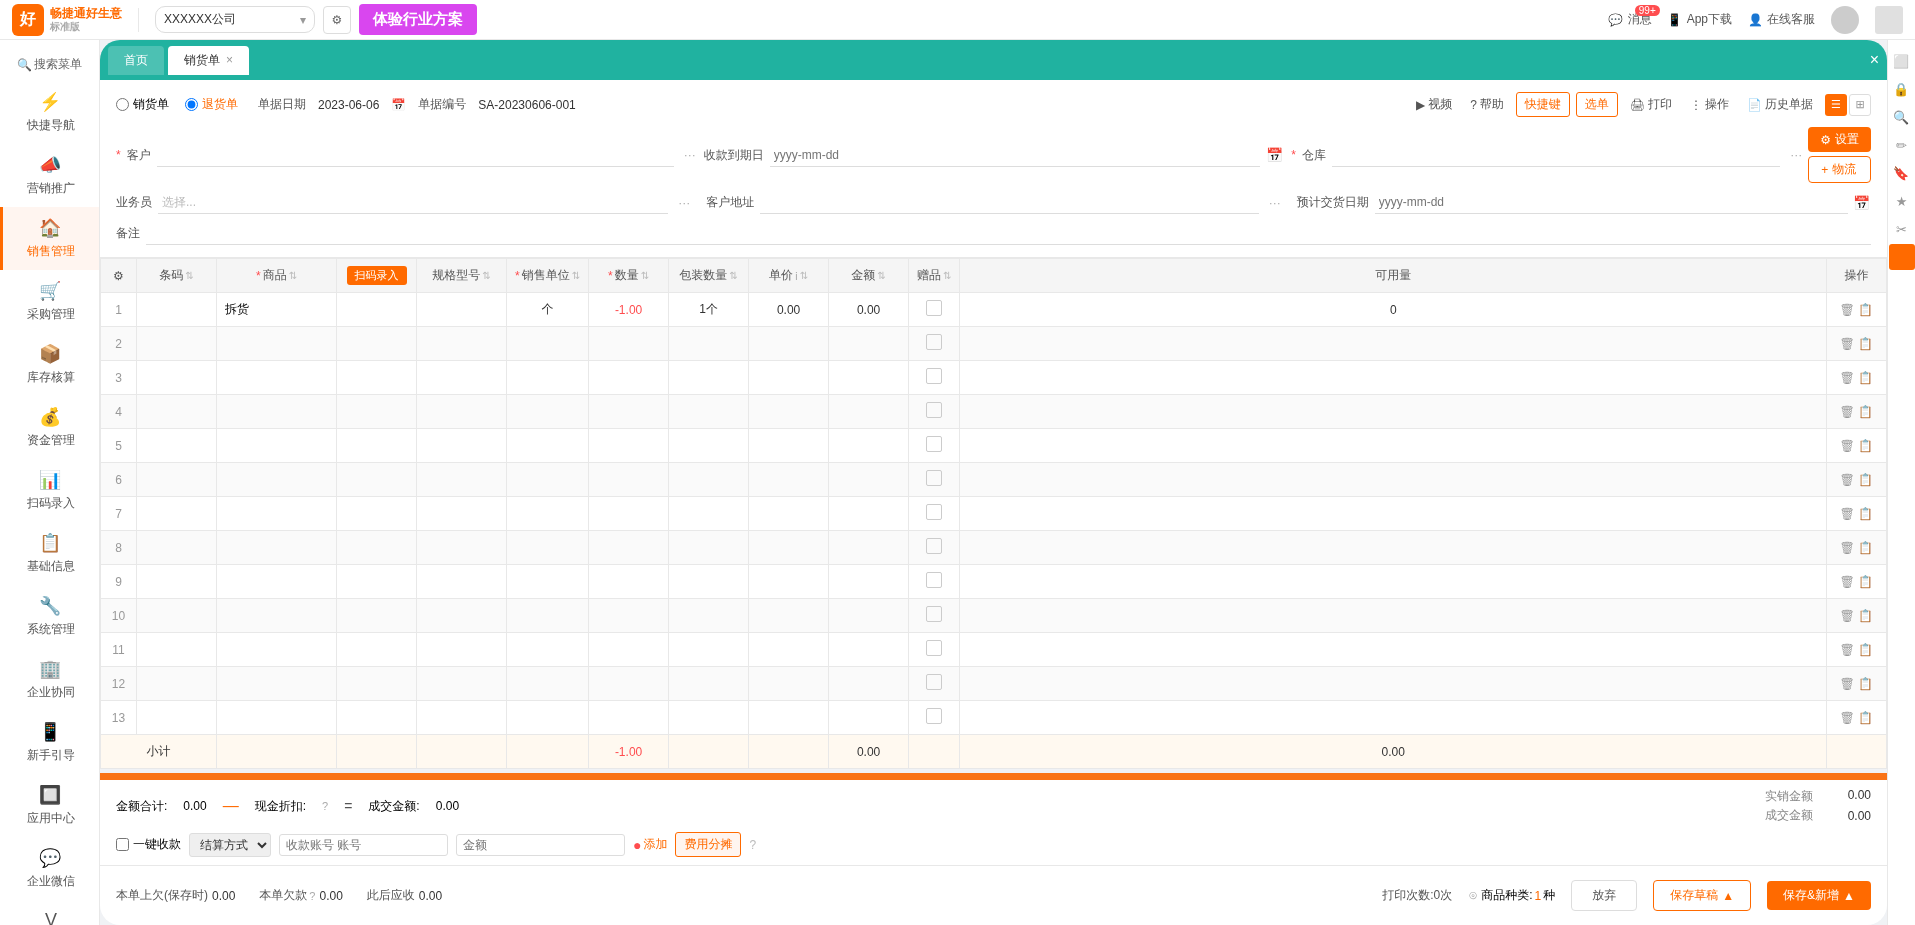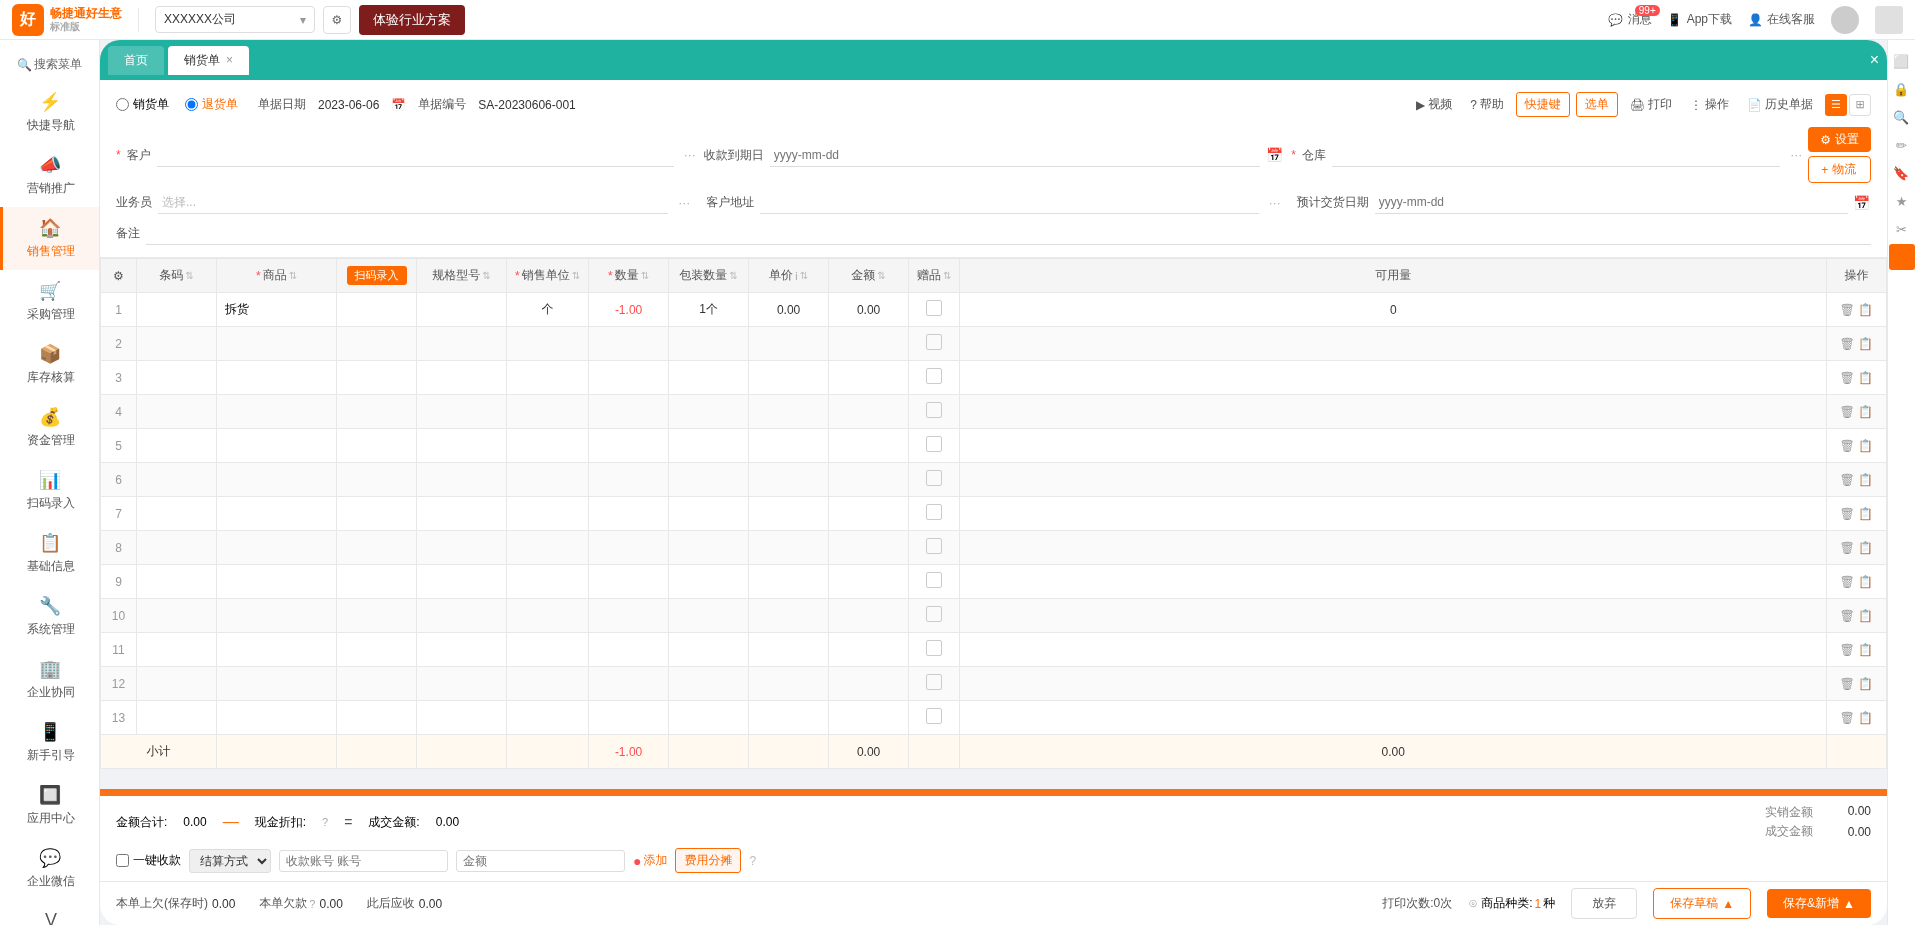--- a/index.html
+++ b/index.html
@@ -2,25 +2,25 @@
 <html><head>
   <meta charset="utf-8">
   <style>
     * { box-sizing: border-box; margin: 0; padding: 0; font-family: 'Microsoft YaHei', Arial, sans-serif; font-size: 12px; }
     body { width: 1915px; height: 925px; overflow: hidden; background: #f0f2f5; }
 
     
     .top-bar { height: 40px; background: #fff; display: flex; align-items: center; padding: 0 12px; border-bottom: 1px solid #e8e8e8; gap: 8px; }
     .logo-area { display: flex; align-items: center; gap: 6px; color: #ff6a00; font-weight: bold; font-size: 13px; }
     .logo-icon { width: 32px; height: 32px; background: #ff6a00; border-radius: 6px; display: flex; align-items: center; justify-content: center; color: #fff; font-size: 16px; }
-    .company-selector { display: flex; align-items: center; gap: 4px; border: 1px solid #ddd; border-radius: 4px; padding: 4px 8px; cursor: pointer; min-width: 160px; }
+    .company-selector { display: flex; align-items: center; gap: 4px; border: 1px solid #ddd; border-radius: 10px; padding: 4px 8px; cursor: pointer; min-width: 160px; }
     .company-name { flex: 1; color: #333; }
     .chevron-down { color: #999; }
     .gear-btn { width: 28px; height: 28px; border: 1px solid #ddd; border-radius: 4px; display: flex; align-items: center; justify-content: center; cursor: pointer; color: #666; }
-    .trial-btn { background: #7f1d1d; color: #fff; border: none; border-radius: 4px; padding: 6px 14px; cursor: pointer; font-size: 13px; }
+    .trial-btn { background: #d946ef; color: #fff; border: none; border-radius: 4px; padding: 6px 14px; cursor: pointer; font-size: 15px; font-weight: bold; }
     .top-right { margin-left: auto; display: flex; align-items: center; gap: 16px; color: #555; }
     .top-right-item { display: flex; align-items: center; gap: 4px; cursor: pointer; position: relative; }
     .badge { background: #ff4d4f; color: #fff; border-radius: 10px; padding: 0 4px; font-size: 10px; position: absolute; top: -6px; right: -8px; }
     .avatar { width: 28px; height: 28px; background: #ccc; border-radius: 50%; }
 
     
     .main-layout { display: flex; height: 885px; }
 
     
     .sidebar { width: 100px; background: #fff; border-right: 1px solid #e8e8e8; display: flex; flex-direction: column; align-items: center; padding-top: 8px; overflow-y: auto; }
@@ -72,21 +72,21 @@
     .footer-equals { color: #555; font-size: 14px; }
     .footer-row2 { display: flex; align-items: center; gap: 8px; }
     .settlement-select { border: 1px solid #ddd; border-radius: 3px; padding: 3px 6px; color: #333; min-width: 80px; }
     .account-input { border: 1px solid #ddd; border-radius: 3px; padding: 3px 6px; color: #333; min-width: 80px; }
     .amount-input { border: 1px solid #ddd; border-radius: 3px; padding: 3px 6px; color: #333; min-width: 60px; }
     .add-btn { color: #ff6a00; cursor: pointer; display: flex; align-items: center; gap: 2px; }
     .expense-split-btn { border: 1px solid #ff6a00; color: #ff6a00; border-radius: 3px; padding: 3px 8px; cursor: pointer; background: #fff5f0; }
     .question-icon { color: #bbb; cursor: pointer; }
 
     
-    .status-bar { height: 44px; background: #fff; border-top: 1px solid #e8e8e8; display: flex; align-items: center; padding: 0 16px; gap: 24px; }
+    .status-bar { height: 60px; background: #fff; border-top: 1px solid #e8e8e8; display: flex; align-items: center; padding: 0 16px; gap: 24px; }
     .status-item { display: flex; align-items: center; gap: 4px; color: #555; }
     .status-value { color: #333; font-weight: 500; }
     .status-bar-right { margin-left: auto; display: flex; align-items: center; gap: 16px; }
     .print-info { color: #555; }
     .product-count { color: #ff6a00; }
     .discard-btn { border: 1px solid #ddd; background: #fff; border-radius: 4px; padding: 6px 20px; cursor: pointer; color: #555; }
     .save-draft-btn { background: #fff; border: 1px solid #ff6a00; color: #ff6a00; border-radius: 4px; padding: 6px 16px; cursor: pointer; display: flex; align-items: center; gap: 4px; }
     .save-new-btn { background: #ff6a00; border: none; color: #fff; border-radius: 4px; padding: 6px 16px; cursor: pointer; display: flex; align-items: center; gap: 4px; }
 
     

